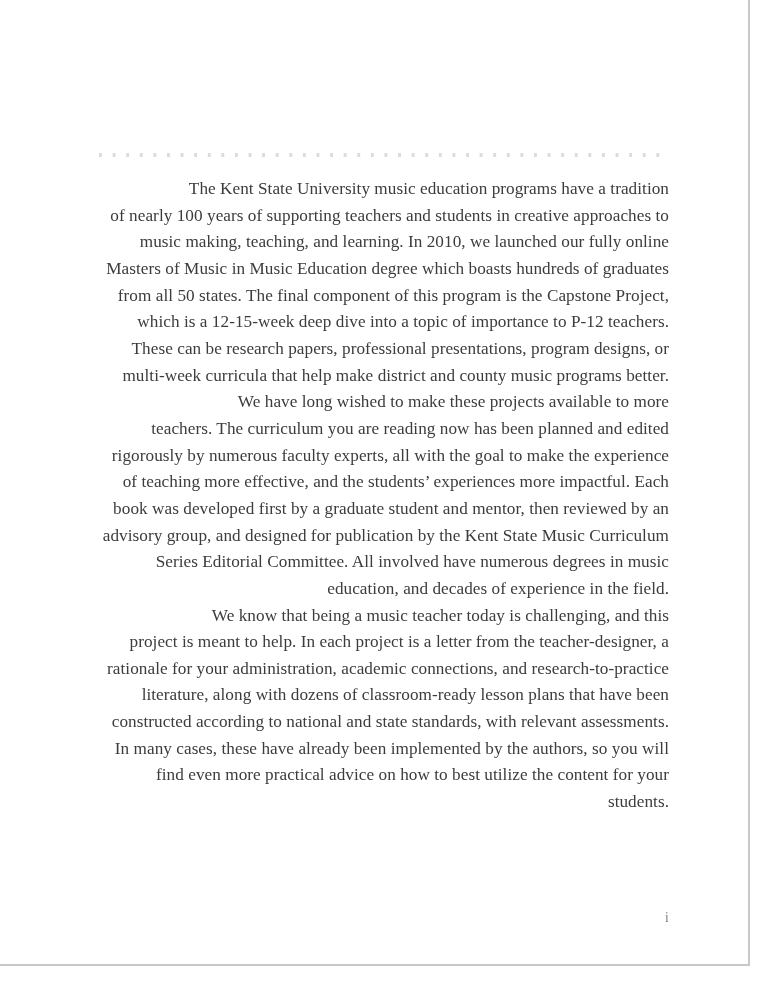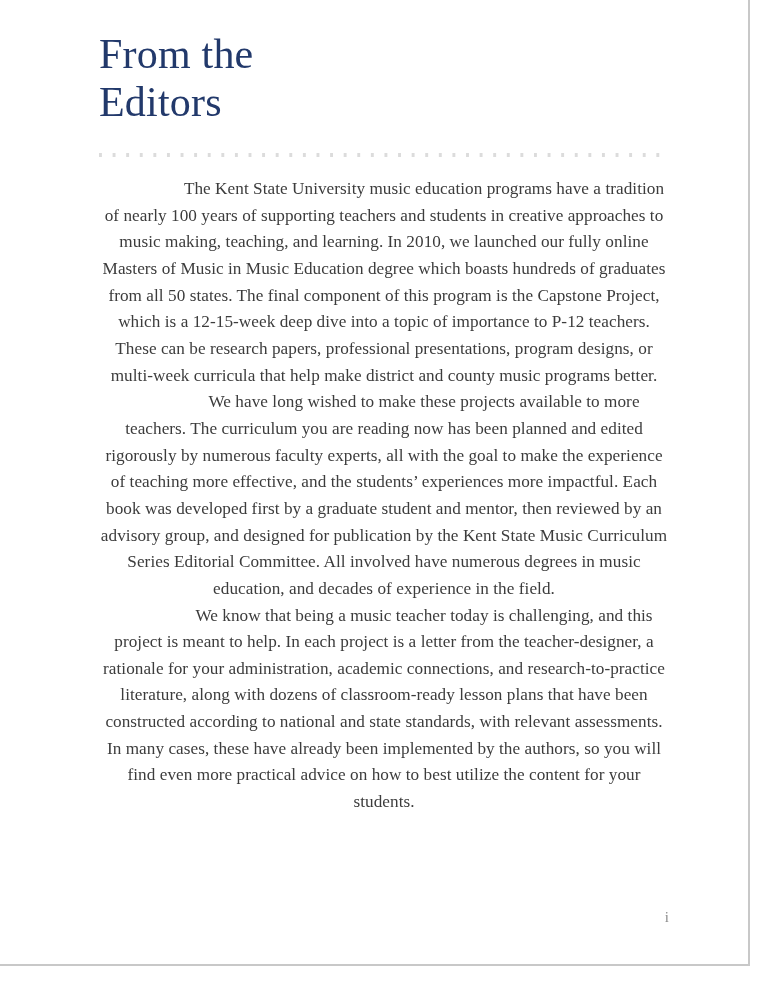--- a/index.html
+++ b/index.html
@@ -69,21 +69,21 @@
     left: 0;
     top: 176px;
     width: 570px;
   }
   #article p {
     margin: 0;
     color: #3c3c3c;
     font-size: 17.2px;
     line-height: 26.65px;
     text-indent: 80px;
-    text-align: center;
+    text-align: right;
     letter-spacing: 0.05px;
   }
 
   
   #page-number {
     position: absolute;
     left: 0;
     top: 908px;
     width: 570px;
     text-align: right;
@@ -91,22 +91,20 @@
     font-size: 15px;
     line-height: 18px;
   }
 </style>
 </head>
 <body>
 
 <div id="page-sheet">
   <div id="page-body">
 
-    <h1 id="doc-title">From the
-Editors</h1>
 
     <div id="dotted-divider"></div>
 
     <div id="article">
       <p>The Kent State University music education programs have a tradition of nearly 100 years of  supporting teachers and students in creative approaches to music making, teaching, and learning. In 2010, we launched our fully online Masters of Music in Music Education degree which boasts hundreds of  graduates from all 50 states. The final component of  this program is the Capstone Project, which is a 12-15-week deep dive into a topic of  importance to P-12 teachers. These can be research papers, professional presentations, program designs, or multi-week curricula that help make district and county music programs better.</p>
       <p>We have long wished to make these projects available to more teachers. The curriculum you are reading now has been planned and edited rigorously by numerous faculty experts, all with the goal to make the experience of  teaching more effective, and the students’ experiences more impactful. Each book was developed first by a graduate student and mentor, then reviewed by an advisory group, and designed for publication by the Kent State Music Curriculum Series Editorial Committee. All involved have numerous degrees in music education, and decades of experience in the field.</p>
       <p>We know that being a music teacher today is challenging, and this project is meant to help. In each project is a letter from the teacher-designer, a rationale for your administration, academic connections, and research-to-practice literature, along with dozens of  classroom-ready lesson plans that have been constructed according to national and state standards, with relevant assessments. In many cases, these have already been implemented by the authors, so you will find even more practical advice on how to best utilize the content for your students.</p>
     </div>
 
     <div id="page-number">i</div>

